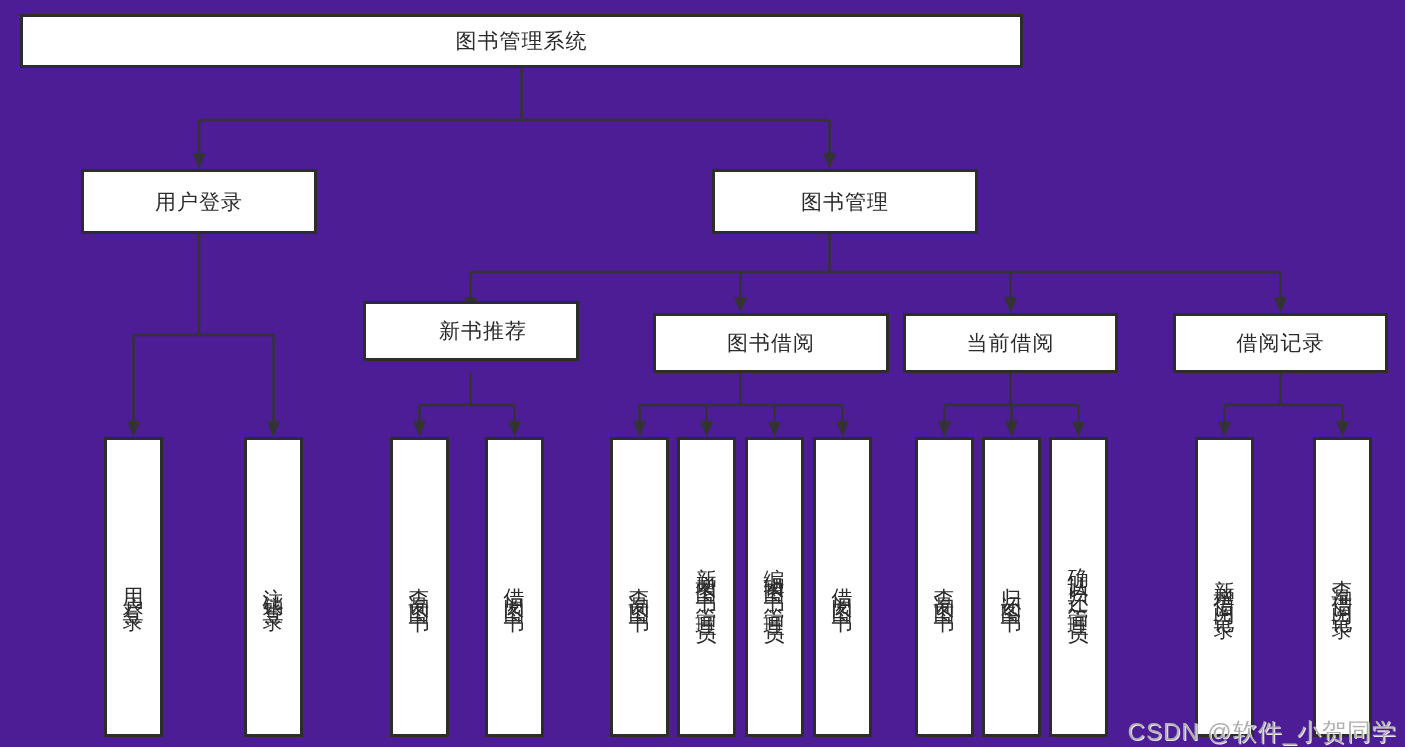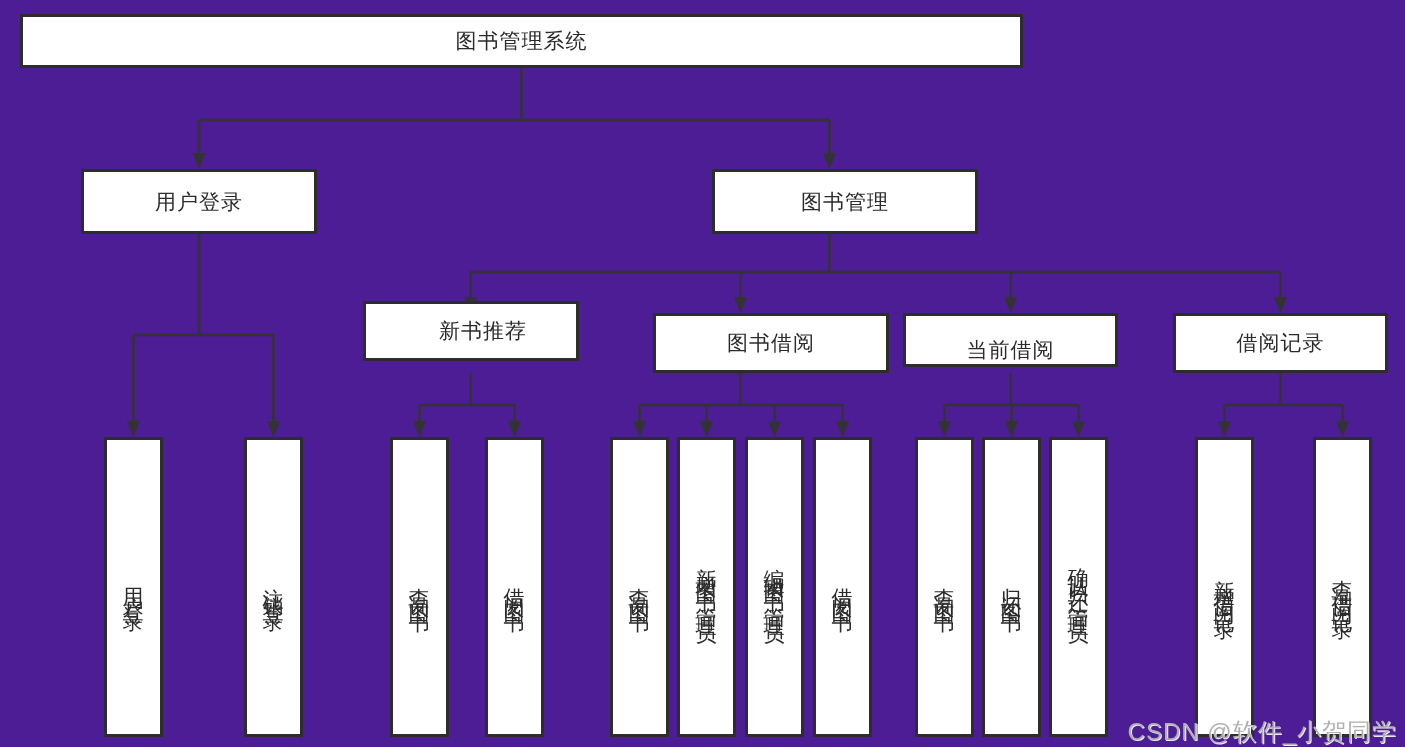--- a/index.html
+++ b/index.html
@@ -110,21 +110,21 @@
   <div class="node h-node" style="left:712px; top:169px; width:266px; height:65px;">
     <span>图书管理</span>
   </div>
 
   <div class="node h-node" style="left:363px; top:301px; width:216px; height:60px;padding-left:24px;">
     <span>新书推荐</span>
   </div>
   <div class="node h-node" style="left:633px; top:313px; width:236px; height:60px;margin-left:20px;">
     <span>图书借阅</span>
   </div>
-  <div class="node h-node" style="left:903px; top:313px; width:215px; height:54px;align-items:flex-end;">
+  <div class="node h-node" style="left:903px; top:313px; width:215px; height:60px;">
     <span>当前借阅</span>
   </div>
   <div class="node h-node" style="left:1173px; top:313px; width:215px; height:60px;">
     <span>借阅记录</span>
   </div>
 
   <div class="node v-node" style="left:104px; top:437px; width:59px; height:300px;">
     <span>用户登录</span>
   </div>
   <div class="node v-node" style="left:244px; top:437px; width:59px; height:300px;">

